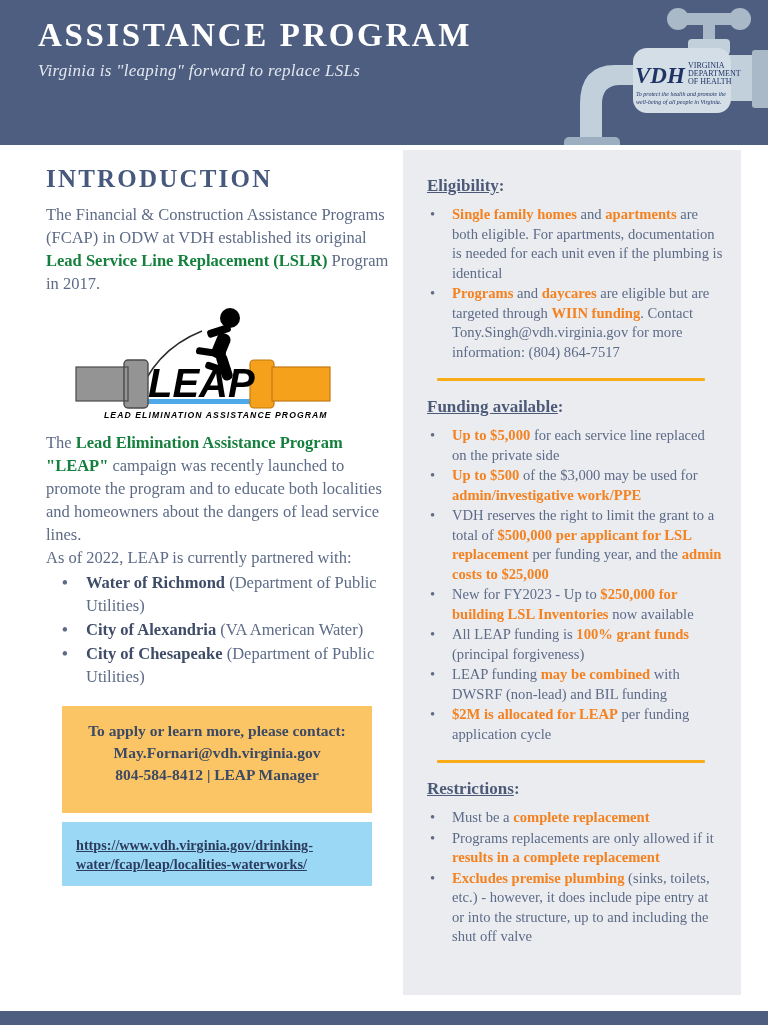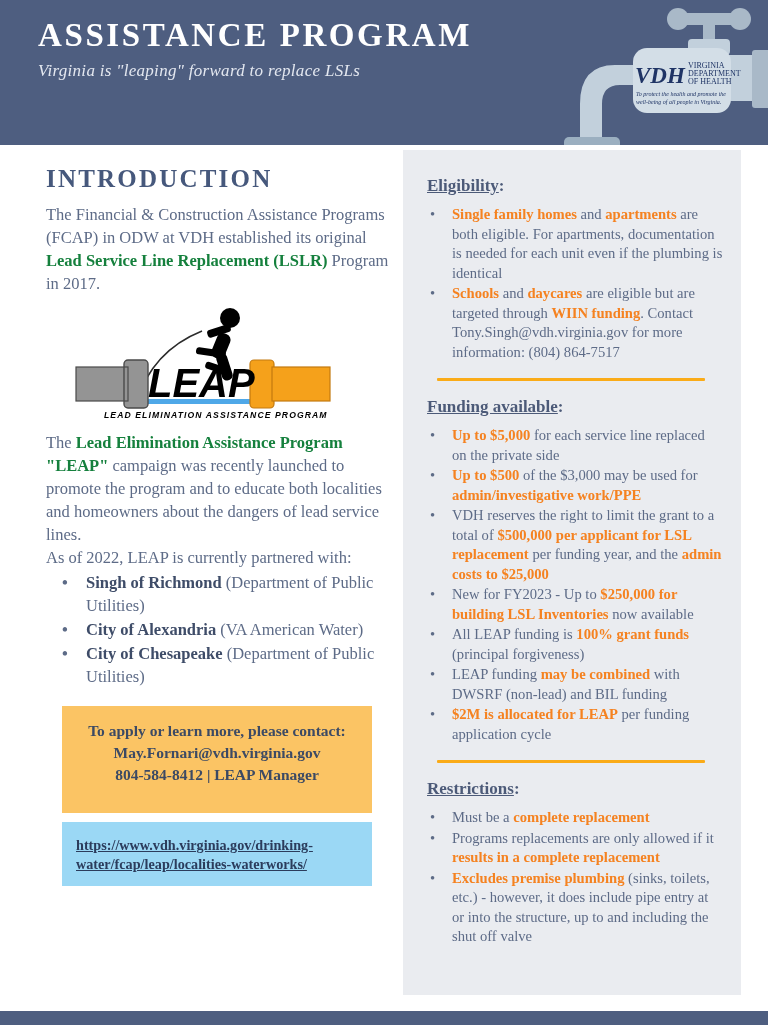--- a/index.html
+++ b/index.html
@@ -305,21 +305,21 @@
     </svg>
 
     <p class="body-text">
       <span>The </span><b>Lead Elimination Assistance Program "LEAP"</b><span> campaign was recently launched to promote the program and to educate both localities and homeowners about the dangers of lead service lines.</span>
     </p>
 
 
     <p class="body-text">As of 2022, LEAP is currently partnered with:</p>
 
     <ul class="partner-list" id="partner-list">
-        <li><b>Singh of Richmond</b><span> (Department of Public Utilities)</span></li>
+        <li><b>Water of Richmond</b><span> (Department of Public Utilities)</span></li>
         <li><b>City of Alexandria</b><span> (VA American Water)</span></li>
         <li><b>City of Chesapeake</b><span> (Department of Public Utilities)</span></li>
       </ul>
 
     <div class="contact-box">
       <div class="contact-line">To apply or learn more, please contact:</div>
       <div class="contact-line">May.Fornari@vdh.virginia.gov</div>
       <div class="contact-line">804-584-8412 | LEAP Manager</div>
     </div>
 
@@ -329,21 +329,21 @@
     </div>
   </div>
 
   <div class="right-panel">
 
     <div class="panel-heading">
       <span class="u">Eligibility</span><span>:</span>
     </div>
     <ul class="panel-list" id="eligibility-list">
         <li><span class="hl">Single family homes</span><span> and </span><span class="hl">apartments</span><span> are both eligible. For apartments, documentation is needed for each unit even if the plumbing is identical</span></li>
-        <li><span class="hl">Schools</span><span> and </span><span class="hl">daycares</span><span> are eligible but are targeted through </span><span class="hl">WIIN funding</span><span>. Contact Tony.Singh@vdh.virginia.gov for more information: (804) 864-7517</span></li>
+        <li><span class="hl">Programs</span><span> and </span><span class="hl">daycares</span><span> are eligible but are targeted through </span><span class="hl">WIIN funding</span><span>. Contact Tony.Singh@vdh.virginia.gov for more information: (804) 864-7517</span></li>
       </ul>
 
     <div class="divider"></div>
 
     <div class="panel-heading">
       <span class="u">Funding available</span><span>:</span>
     </div>
     <ul class="panel-list" id="funding-list">
         <li><span class="hl">Up to $5,000</span><span> for each service line replaced on the private side</span></li>
         <li><span class="hl">Up to $500</span><span> of the $3,000 may be used for </span><span class="hl">admin/investigative work/PPE</span></li>

